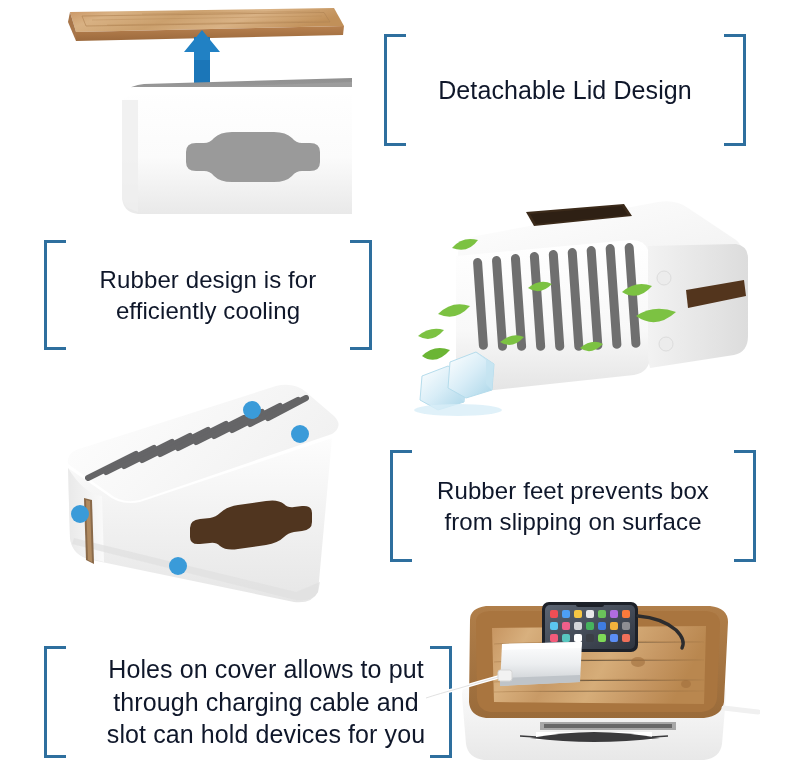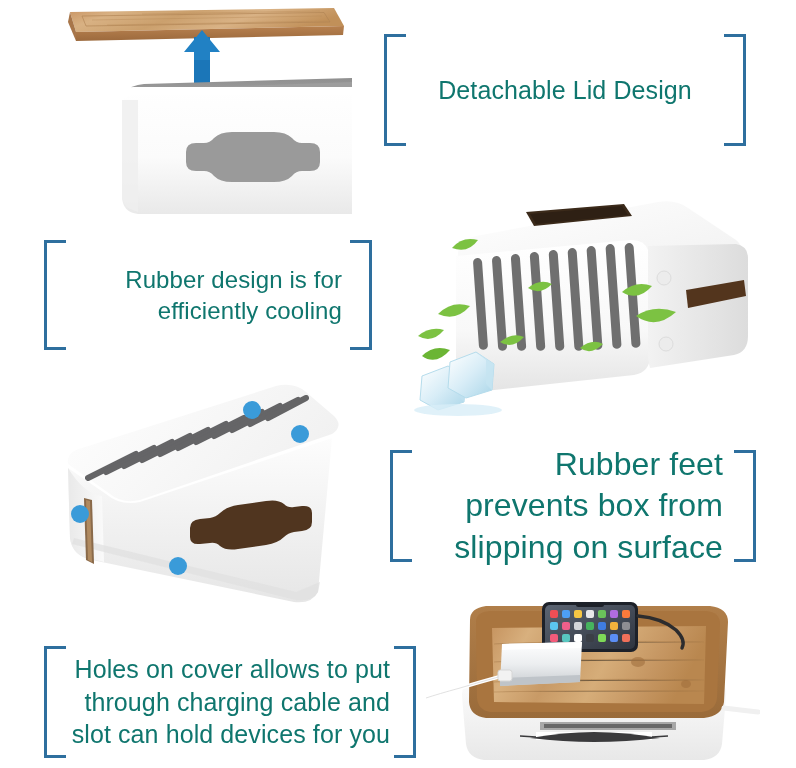--- a/index.html
+++ b/index.html
@@ -18,23 +18,23 @@
   .caption{position:absolute;display:flex;align-items:center;justify-content:center;}
   .bracket{position:absolute;top:0;height:100%;width:22px;}
   .bracket::before{content:"";position:absolute;left:0;top:0;width:100%;height:3px;background:var(--bc);}
   .bracket::after{content:"";position:absolute;left:0;bottom:0;width:100%;height:3px;background:var(--bc);}
   .bracket .stem{position:absolute;top:0;height:100%;width:3px;background:var(--bc);}
   .bracket.left{left:0;}
   .bracket.left .stem{left:0;}
   .bracket.right{right:0;}
   .bracket.right .stem{right:0;}
   .cap-text{
-    text-align:right;line-height:1.30;
+    text-align:center;line-height:1.30;
     font-weight:400;letter-spacing:.1px;
-    color:#0f766e;padding:0 6px;white-space:pre-line;
+    color:#0f172a;padding:0 6px;white-space:pre-line;
   }
 
   
   .art{position:absolute;}
   .art svg{display:block;}
 </style>
 </head>
 <body>
 
 <div class="canvas">
@@ -270,24 +270,24 @@
     </svg>
   </div>
 
   <div class="caption" style="left:390px;top:450px;width:366px;height:112px;--bc:#2e6f9e;">
     <div class="bracket left">
         <div class="stem"></div>
       </div>
     <div class="bracket right">
         <div class="stem"></div>
       </div>
-    <div class="cap-text" style="font-size:32px;max-width:300px;">Rubber feet prevents box from slipping on surface</div>
-  </div>
-
-  <div class="caption" style="left:44px;top:646px;width:372px;height:112px;--bc:#2e6f9e;">
+    <div class="cap-text" style="font-size:24px;max-width:300px;">Rubber feet prevents box from slipping on surface</div>
+  </div>
+
+  <div class="caption" style="left:44px;top:646px;width:372px;height:112px;padding-left:36px;--bc:#2e6f9e;">
     <div class="bracket left">
         <div class="stem"></div>
       </div>
     <div class="bracket right">
         <div class="stem"></div>
       </div>
     <div class="cap-text" style="font-size:25px;max-width:320px;">Holes on cover allows to put through charging cable and slot can hold devices for you</div>
   </div>
 
   <div class="art" style="left:424px;top:586px;width:336px;height:182px;">

